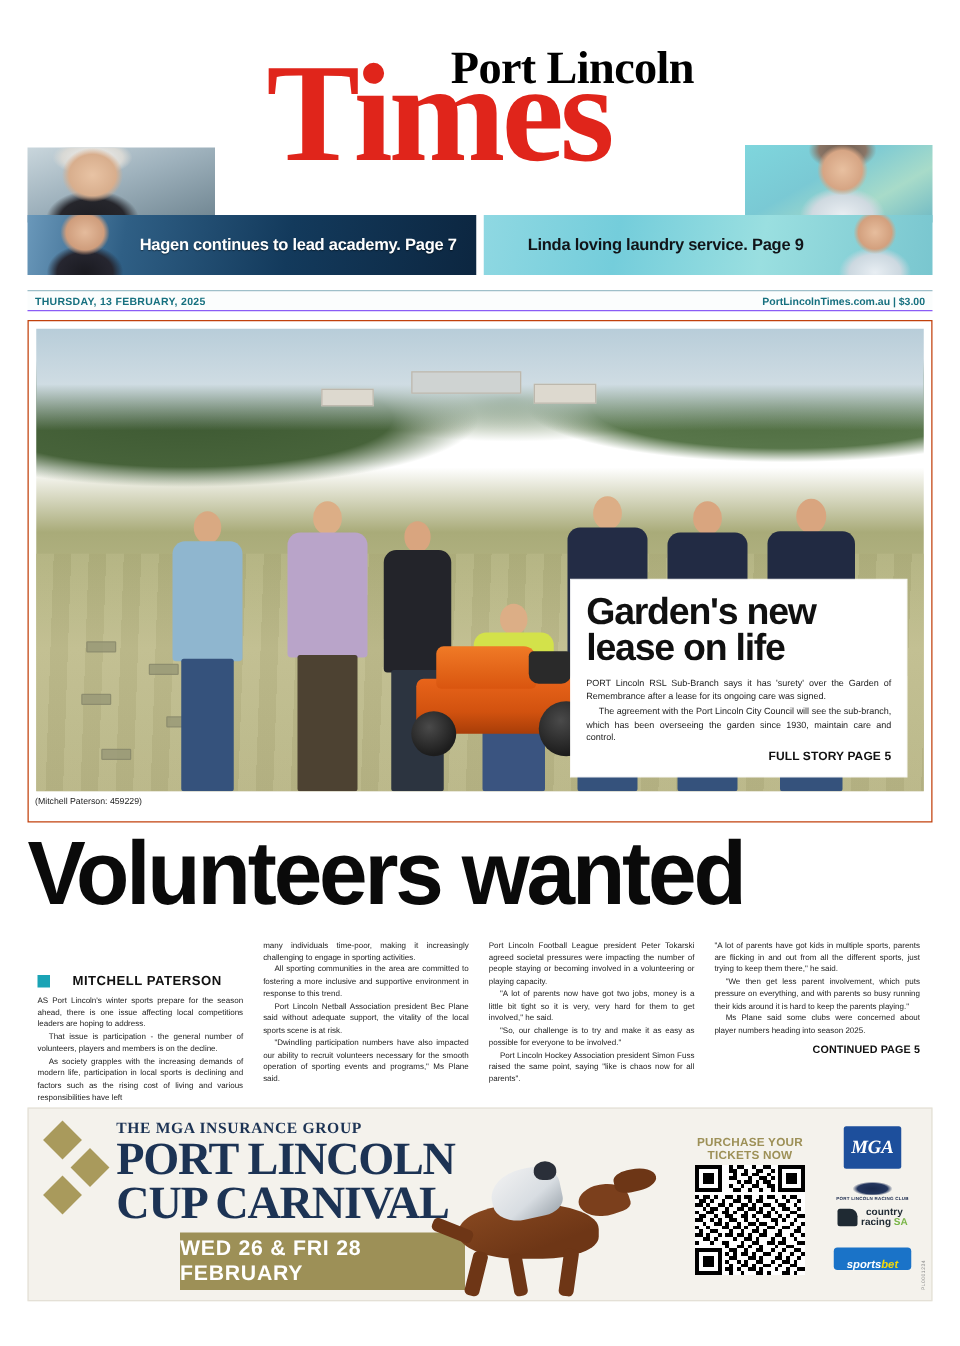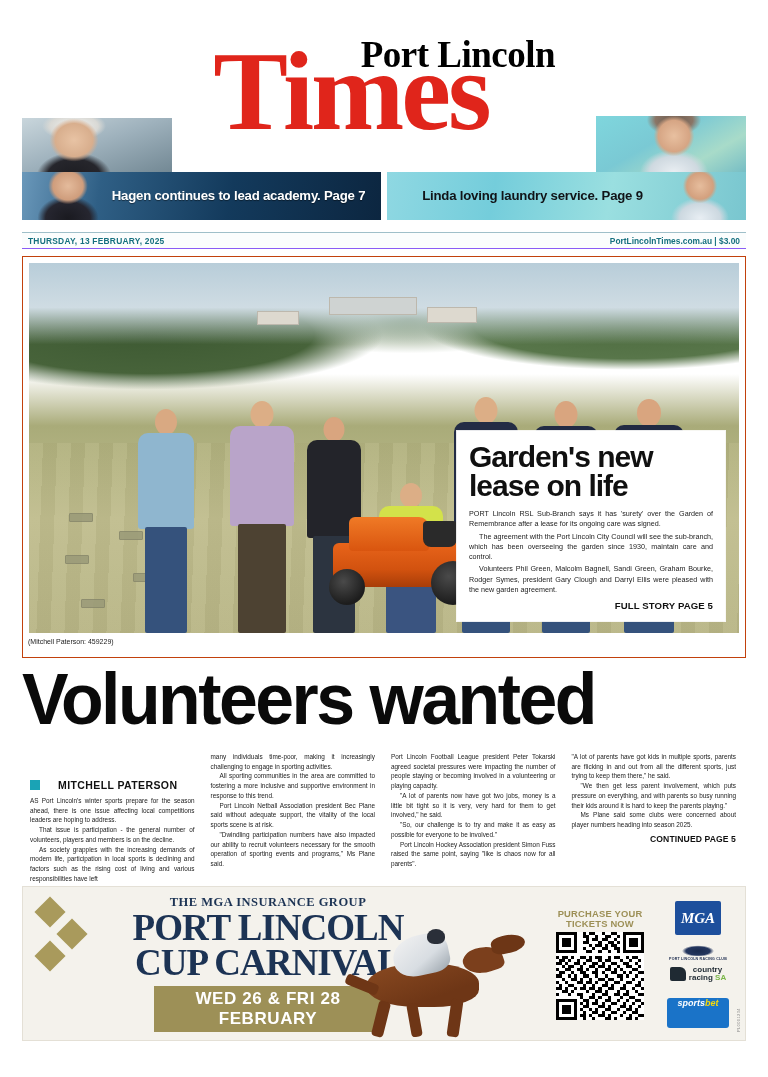--- a/index.html
+++ b/index.html
@@ -182,21 +182,21 @@
     color: #101010; margin-top: 3px; text-indent: 0;
   }
 
   
   .ad {
     position: absolute; left: 22px; top: 886px; width: 724px; height: 155px;
     background: #f4f2ec; border: 1px solid #e4e0d6; overflow: hidden;
   }
   .ad-diamonds { position: absolute; left: 12px; top: 10px; width: 58px; height: 70px; }
   .dmd { position: absolute; width: 22px; height: 22px; background: #a99a5c; transform: rotate(45deg); }
-  .ad-text { position: absolute; left: 80px; top: 8px; width: 330px; text-align: center; }
+  .ad-text { position: absolute; left: 70px; top: 8px; width: 330px; }
   .ad-mga {
     font-family: "Liberation Serif", serif; font-weight: bold; font-size: 12.5px;
     color: #1c3354; letter-spacing: .5px;
   }
   .ad-year {
     font-family: "Liberation Serif", serif; font-weight: bold; font-size: 27px;
     color: #1c3354; line-height: 1.02; letter-spacing: -.5px;
   }
   .ad-pl, .ad-cc {
     font-family: "Liberation Serif", serif; font-weight: bold; color: #1c3354;
@@ -237,22 +237,22 @@
   .plrc-mark {
     width: 44px; height: 16px; margin: 0 auto 1px;
     background: radial-gradient(ellipse 20px 7px at 22px 11px, #1a2a4d 0%, #24365e 60%, rgba(36,54,94,0) 80%);
   }
   .plrc-txt { font-size: 3.6px; font-weight: bold; color: #1a2a4d; letter-spacing: .2px; }
   .logo-crsa { display: flex; align-items: center; justify-content: center; gap: 3px; margin-bottom: 5px; }
   .crsa-mark { width: 16px; height: 14px; background: #1f2a33; border-radius: 2px 6px 2px 2px; }
   .crsa-txt { font-size: 8px; font-weight: bold; color: #1f2a33; line-height: 1.0; text-align: center; }
   .crsa-txt em { font-style: normal; color: #7ab648; }
   .logo-sb {
-    width: 62px; height: 30px; margin: 16px auto; background: #1a73c8;
-    border-radius: 3px; display: flex; align-items: flex-start; justify-content: center;
+    width: 62px; height: 18px; margin: 16px auto; background: #1a73c8;
+    border-radius: 3px; display: flex; align-items: flex-end; justify-content: center;
     color: #fff; font-weight: bold; font-size: 9px; font-style: italic;
   }
   .logo-sb i { color: #f5d90a; font-style: italic; }
   .ad-vert {
     position: absolute; right: 4px; bottom: 8px; font-size: 4px; color: #8a8a8a;
     writing-mode: vertical-rl; transform: rotate(180deg); letter-spacing: .4px;
   }
 </style>
 </head>
 <body>
@@ -340,21 +340,20 @@
         <div class="hood"></div>
         <div class="seat"></div>
         <div class="wheel bl"></div>
         <div class="wheel br"></div>
       </div>
 
       <div class="storybox">
         <h2>Garden's new lease on life</h2>
         <p>PORT Lincoln RSL Sub-Branch says it has 'surety' over the Garden of Remembrance after a lease for its ongoing care was signed.</p>
         <p>The agreement with the Port Lincoln City Council will see the sub-branch, which has been overseeing the garden since 1930, maintain care and control.</p>
-        <p>Volunteers Phil Green, Malcolm Bagnell, Sandi Green, Graham Bourke, Rodger Symes, president Gary Clough and Darryl Ellis were pleased with the new garden agreement.</p>
         <div class="fullstory">FULL STORY PAGE 5</div>
       </div>
     </div>
   </div>
   <div class="photocred">(Mitchell Paterson: 459229)</div>
 
   <div class="bighead">Volunteers wanted</div>
 
   <div class="cols">
 

